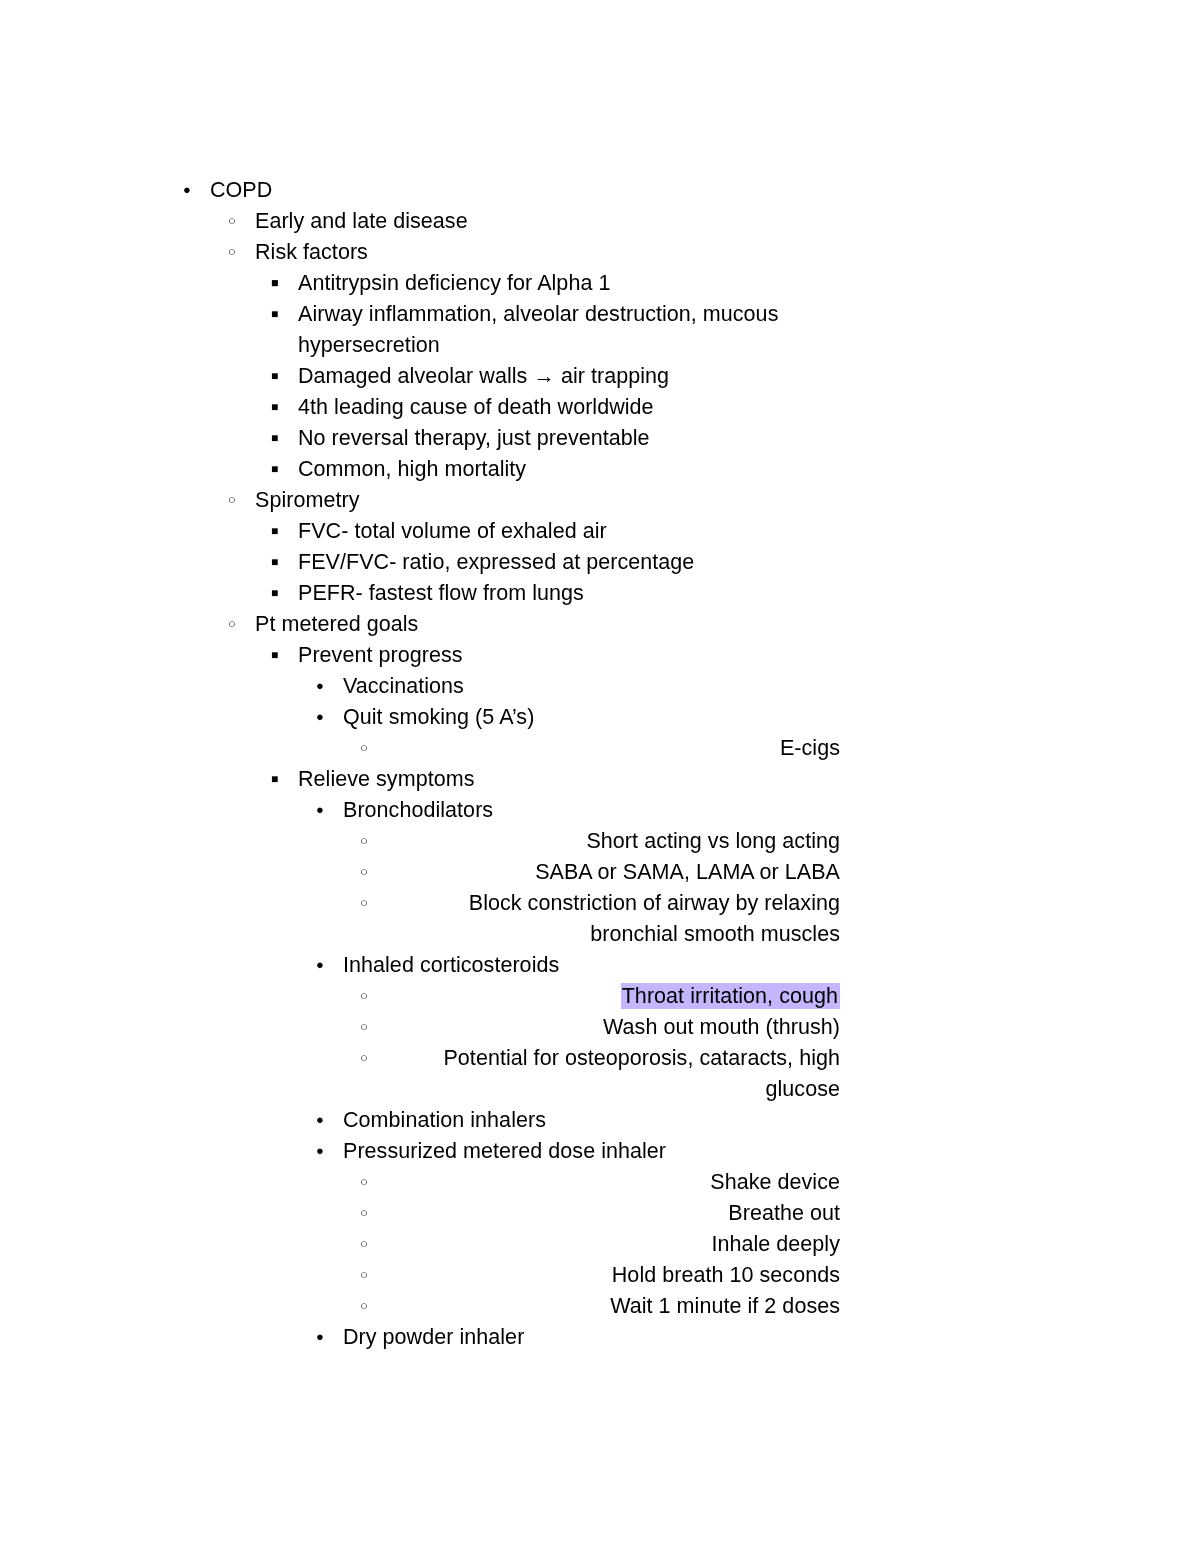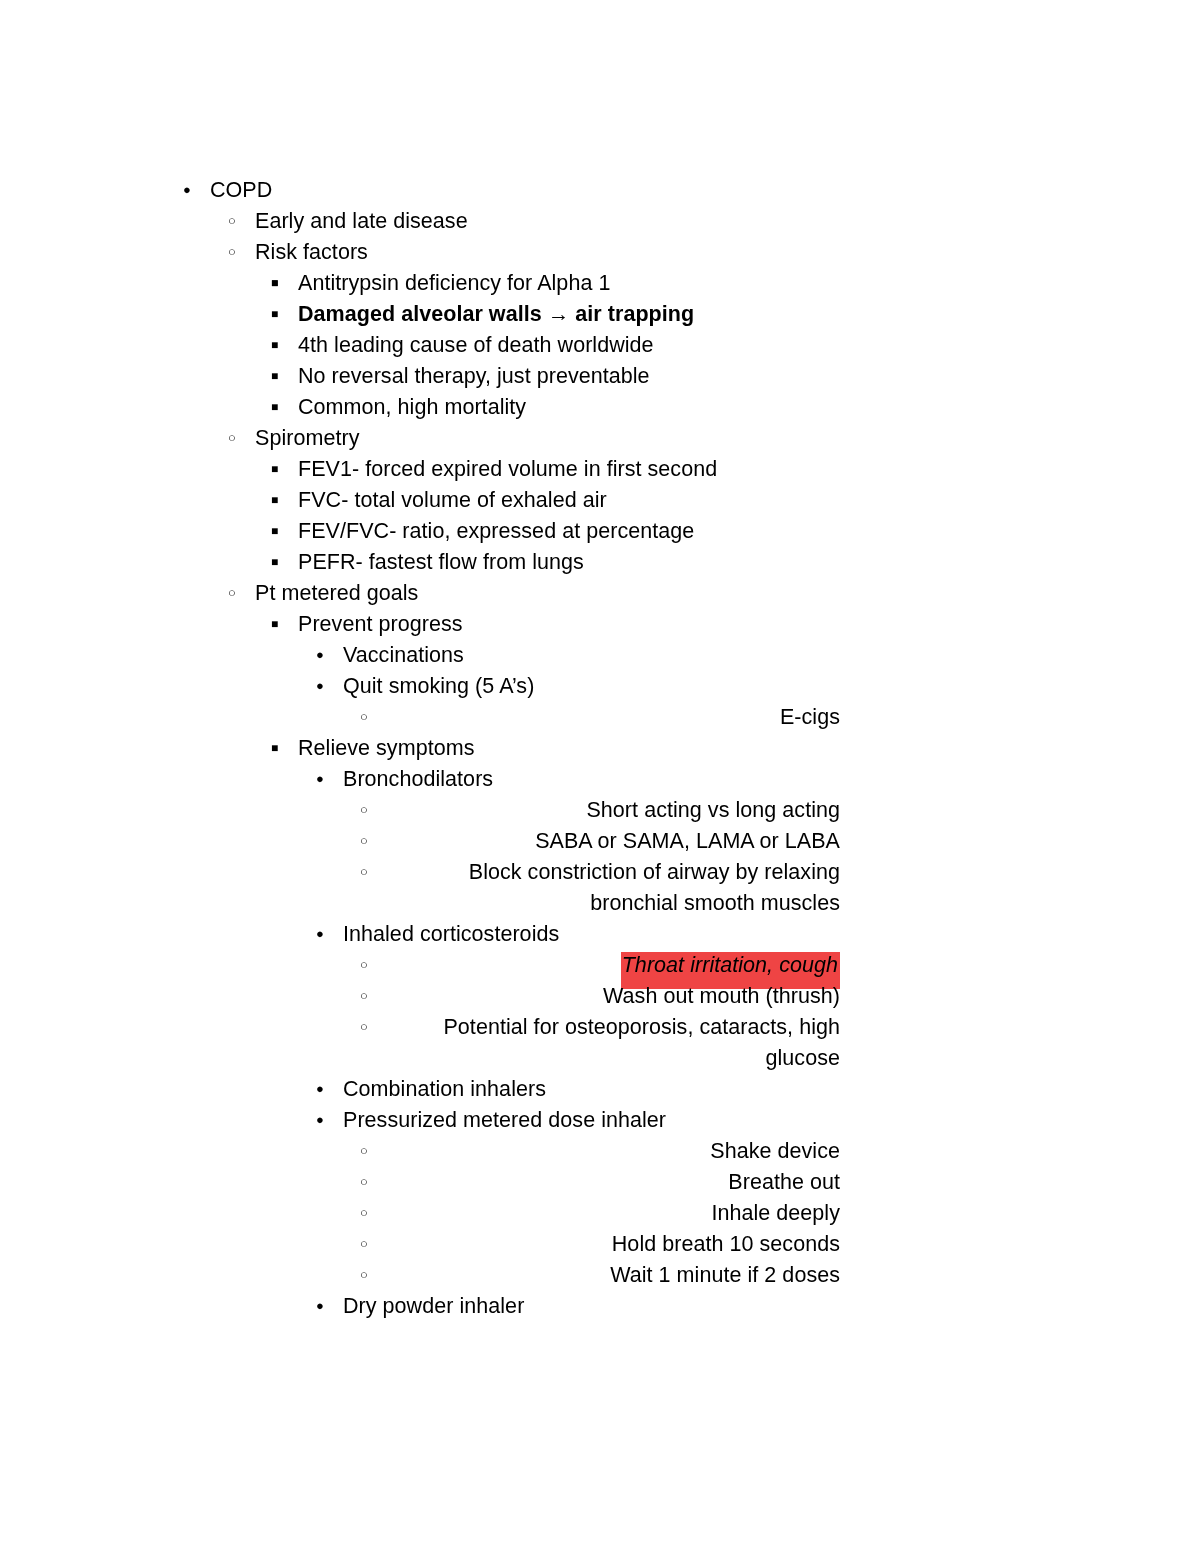--- a/index.html
+++ b/index.html
@@ -63,26 +63,25 @@
   ul.l2 { margin-left: 45px; }   
   ul.l3 { margin-left: 43px; }   
   ul.l4 { margin-left: 45px; }   
   ul.l5 { margin-left: 44px; text-align: right; }   
 
   .disc::before   { content: "\25CF"; font-size: 13px; position: relative; top: -3px; }
   .circle::before { content: "\25CB"; font-size: 13px; position: relative; top: -3px; }
   .square::before { content: "\25A0"; font-size: 12px; position: relative; top: -3px; }
 
   .txt { display: inline; }
-  .bold { font-weight: bold; }
+  .bold { font-weight: normal; }
 
   .hl {
-    background-color: #ef4444;
-    padding: 1px 2px 12px 1px;
-    font-style: italic;
+    background-color: #c4b5fd;
+    padding: 1px 2px 1px 1px;
   }
 </style>
 </head>
 <body>
 
 <div class="page">
 
   <p class="doc-title"></p>
 
   <ul class="lvl l1">
@@ -106,20 +105,24 @@
       <ul class="lvl l3">
         <li class="item">
           <span class="bullet square"></span>
         </li>
         <li class="item">
           <span class="bullet square"></span>
           <span class="txt">Antitrypsin deficiency for Alpha 1</span>
         </li>
         <li class="item">
           <span class="bullet square"></span>
+          <span class="txt">Airway inflammation, alveolar destruction, mucous hypersecretion</span>
+        </li>
+        <li class="item">
+          <span class="bullet square"></span>
           <span class="txt bold">Damaged alveolar walls → air trapping</span>
         </li>
         <li class="item">
           <span class="bullet square"></span>
           <span class="txt">4th leading cause of death worldwide</span>
         </li>
         <li class="item">
           <span class="bullet square"></span>
           <span class="txt">No reversal therapy, just preventable</span>
         </li>
@@ -128,24 +131,20 @@
           <span class="txt">Common, high mortality</span>
         </li>
       </ul>
 
       <li class="item">
         <span class="bullet circle"></span>
         <span class="txt">Spirometry</span>
       </li>
 
       <ul class="lvl l3">
-        <li class="item">
-          <span class="bullet square"></span>
-          <span class="txt">FEV1- forced expired volume in first second</span>
-        </li>
         <li class="item">
           <span class="bullet square"></span>
           <span class="txt">FVC- total volume of exhaled air</span>
         </li>
         <li class="item">
           <span class="bullet square"></span>
           <span class="txt">FEV/FVC- ratio, expressed at percentage</span>
         </li>
         <li class="item">
           <span class="bullet square"></span>

